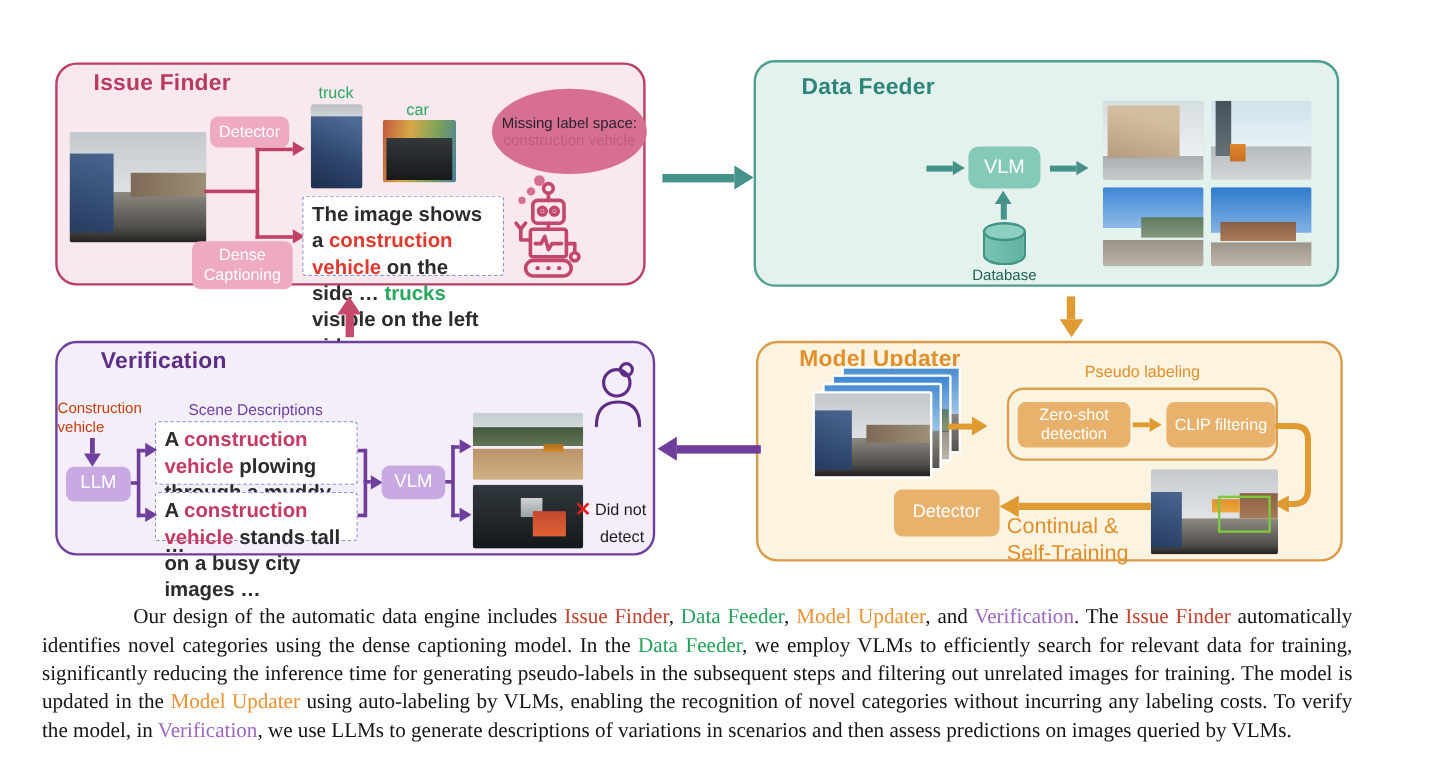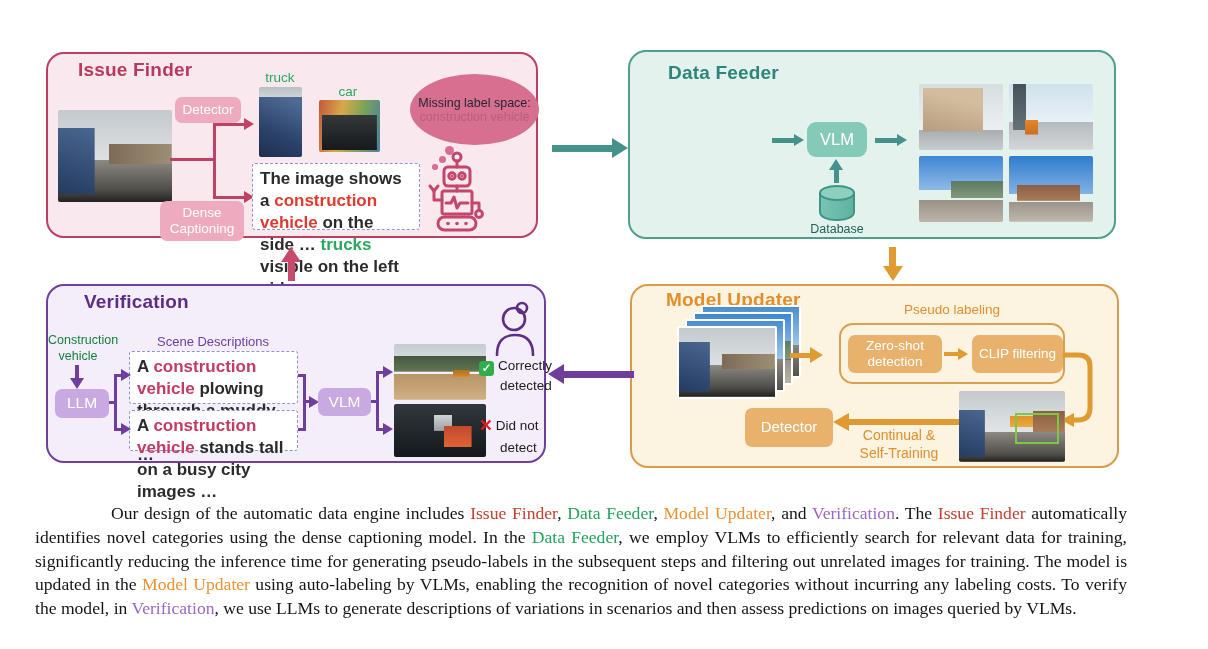--- a/index.html
+++ b/index.html
@@ -191,21 +191,21 @@
       <div class="bar c-df" style="left:204px;top:117px;width:4.5px;height:14px;"></div>
       <div class="db" style="left:189px;top:133px;">
         <div class="dbody"></div>
         <div class="dtop"></div>
       </div>
       <p class="lbl" style="left:172px;top:170px;width:70px;text-align:center;font-size:12.5px;color:#1d6156;">Database</p>
     </section>
 
     <section class="panel p-v">
       <h2 class="ptitle t-v" style="left:36px;top:5px;">Verification</h2>
-      <div class="lbl" style="left:0;top:47px;width:60px;text-align:center;font-size:12.5px;line-height:1.25;color:#15803d;">
+      <div class="lbl" style="left:0;top:47px;width:60px;font-size:12.5px;line-height:1.25;color:#c2410c;">
         <div>Construction</div>
         <div>vehicle</div>
       </div>
       <div class="bar c-v" style="left:27px;top:79px;width:3.5px;height:13px;"></div>
       <div class="tri tri-d c-v" style="left:22px;top:92px;"></div>
       <div class="pill pill-v" style="left:7px;top:103px;width:54px;height:29px;font-size:15.5px;">LLM</div>
       <p class="lbl" style="left:80px;top:48px;width:170px;text-align:center;font-size:13px;color:#6b3fa0;">Scene Descriptions</p>
       <div class="dashed" style="left:81px;top:65px;width:169px;height:53px;"><span class="seg-plain">A </span><span class="seg-crimson">construction vehicle</span><span class="seg-plain"> plowing through a muddy construction site …</span></div>
       <div class="dashed" style="left:81px;top:124px;width:169px;height:41px;"><span class="seg-plain">A </span><span class="seg-crimson">construction vehicle</span><span class="seg-plain"> stands tall on a busy city images …</span></div>
       <div class="bar c-v" style="left:61px;top:115px;width:7px;height:3px;"></div>
@@ -221,24 +221,20 @@
       <div class="tri tri-r c-v" style="left:261px;top:110px;"></div>
       <div class="pill pill-v" style="left:270px;top:102px;width:53px;height:28px;font-size:15.5px;">VLM</div>
       <div class="bar c-v" style="left:323px;top:114px;width:7px;height:3px;"></div>
       <div class="bar c-v" style="left:328px;top:85px;width:3px;height:60px;"></div>
       <div class="bar c-v" style="left:328px;top:85px;width:7px;height:3px;"></div>
       <div class="tri tri-r c-v" style="left:335px;top:80px;"></div>
       <div class="bar c-v" style="left:328px;top:142px;width:7px;height:3px;"></div>
       <div class="tri tri-r c-v" style="left:335px;top:137px;"></div>
       <div class="photo ph-rural" style="left:346px;top:58px;width:92px;height:56px;"></div>
       <div class="photo ph-night" style="left:346px;top:118px;width:92px;height:53px;"></div>
-      <div class="verdict" style="left:431px;top:70px;width:90px;">
-        <div><span class="check">✓</span><span>Correctly</span></div>
-        <div class="ind">detected</div>
-      </div>
       <div class="verdict" style="left:431px;top:128px;width:90px;">
         <div><span class="cross">✕</span><span>Did not</span></div>
         <div class="ind">detect</div>
       </div>
       <span class="svgwrap" style="left:444px;top:14px;width:46px;height:56px;">
         <svg width="46" height="56" viewBox="0 0 46 56">
           <g fill="none" stroke="#5f2d86" stroke-width="2.6" stroke-linecap="round">
             <circle cx="30" cy="8" r="5"></circle>
             <circle cx="22" cy="19" r="11"></circle>
             <path d="M5,55 C5,41 12,35 23,35 C34,35 41,41 41,55"></path>
@@ -266,21 +262,21 @@
           <path d="M 9 15 H 22 Q 34 15 34 26 V 68 Q 34 80 22 80 H 18" fill="none" stroke="#e09a32" stroke-width="5" stroke-linecap="round"></path>
           <polygon points="18,73 5,80 18,87" fill="#e09a32"></polygon>
         </svg>
       </span>
       <div class="photo ph-bbox" style="left:327px;top:105px;width:106px;height:71px;">
         <div class="bbox" style="left:56px;top:22px;width:40px;height:27px;"></div>
       </div>
       <div class="tri tri-l16 c-mu" style="left:201px;top:127px;"></div>
       <div class="bar c-mu" style="left:217px;top:133px;width:110px;height:6px;"></div>
       <div class="pill pill-mu" style="left:113px;top:122px;width:88px;height:39px;font-size:15px;">Detector</div>
-      <div class="lbl" style="left:207px;top:141px;width:120px;text-align:center;font-size:14px;line-height:1.28;color:#e18f2a;">
+      <div class="lbl" style="left:207px;top:141px;width:120px;font-size:18px;line-height:1.28;color:#e18f2a;">
         <div>Continual &amp;</div>
         <div>Self-Training</div>
       </div>
     </section>
 
     <div class="bar c-df" style="left:552px;top:145px;width:60px;height:7px;"></div>
     <div class="trib trib-r c-df" style="left:612px;top:138px;"></div>
     <div class="bar c-mu" style="left:889px;top:247px;width:7px;height:19px;"></div>
     <div class="trib trib-d c-mu" style="left:883px;top:266px;"></div>
     <div class="trib trib-l c-v" style="left:548px;top:364px;"></div>

